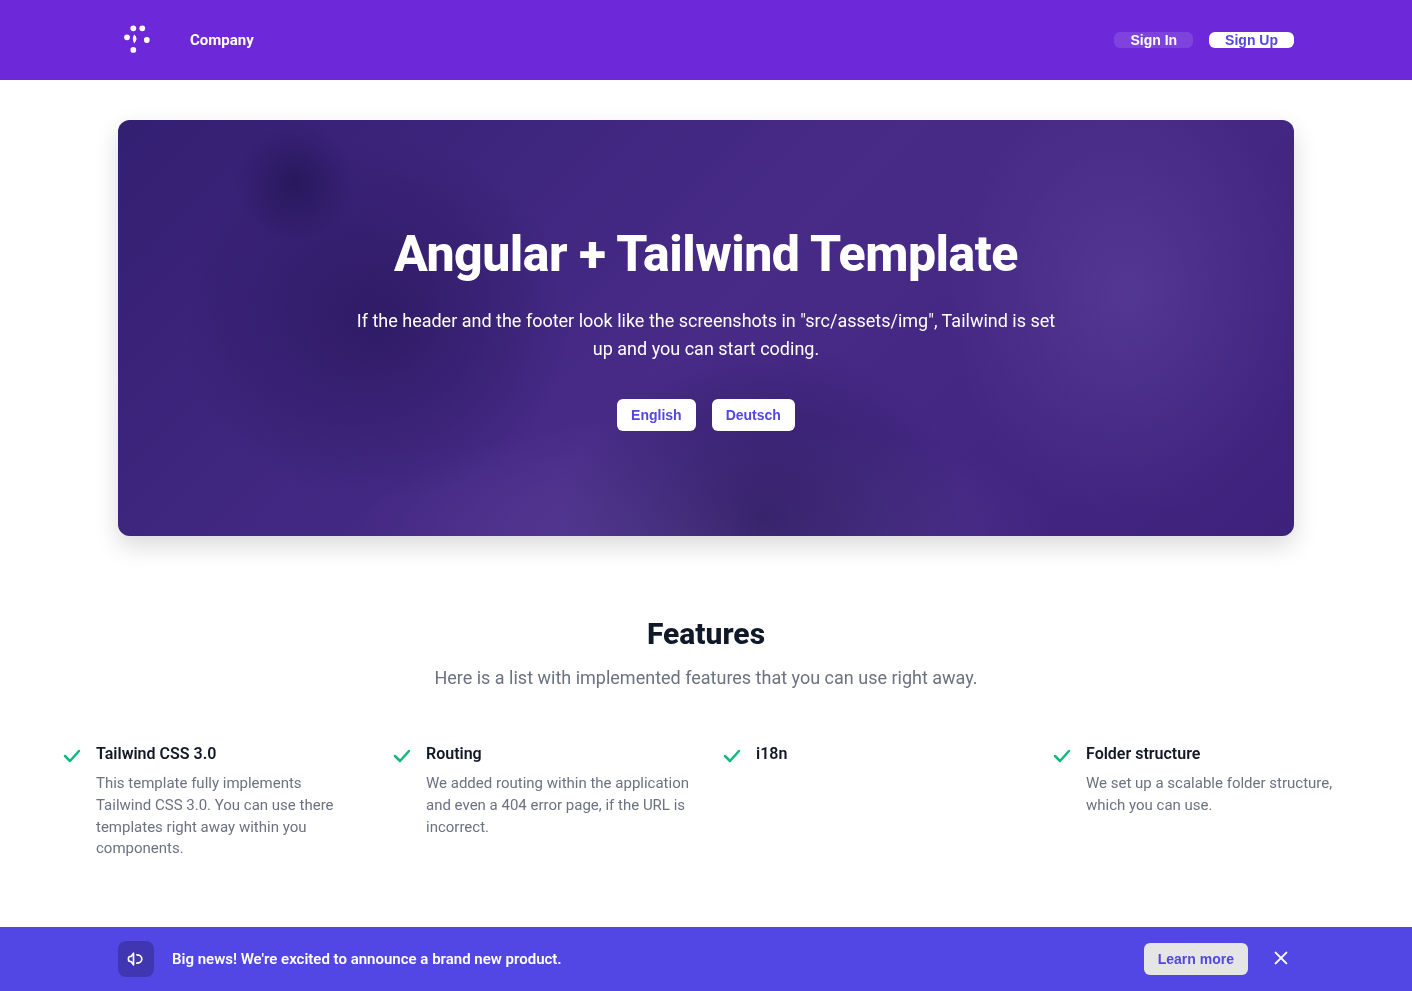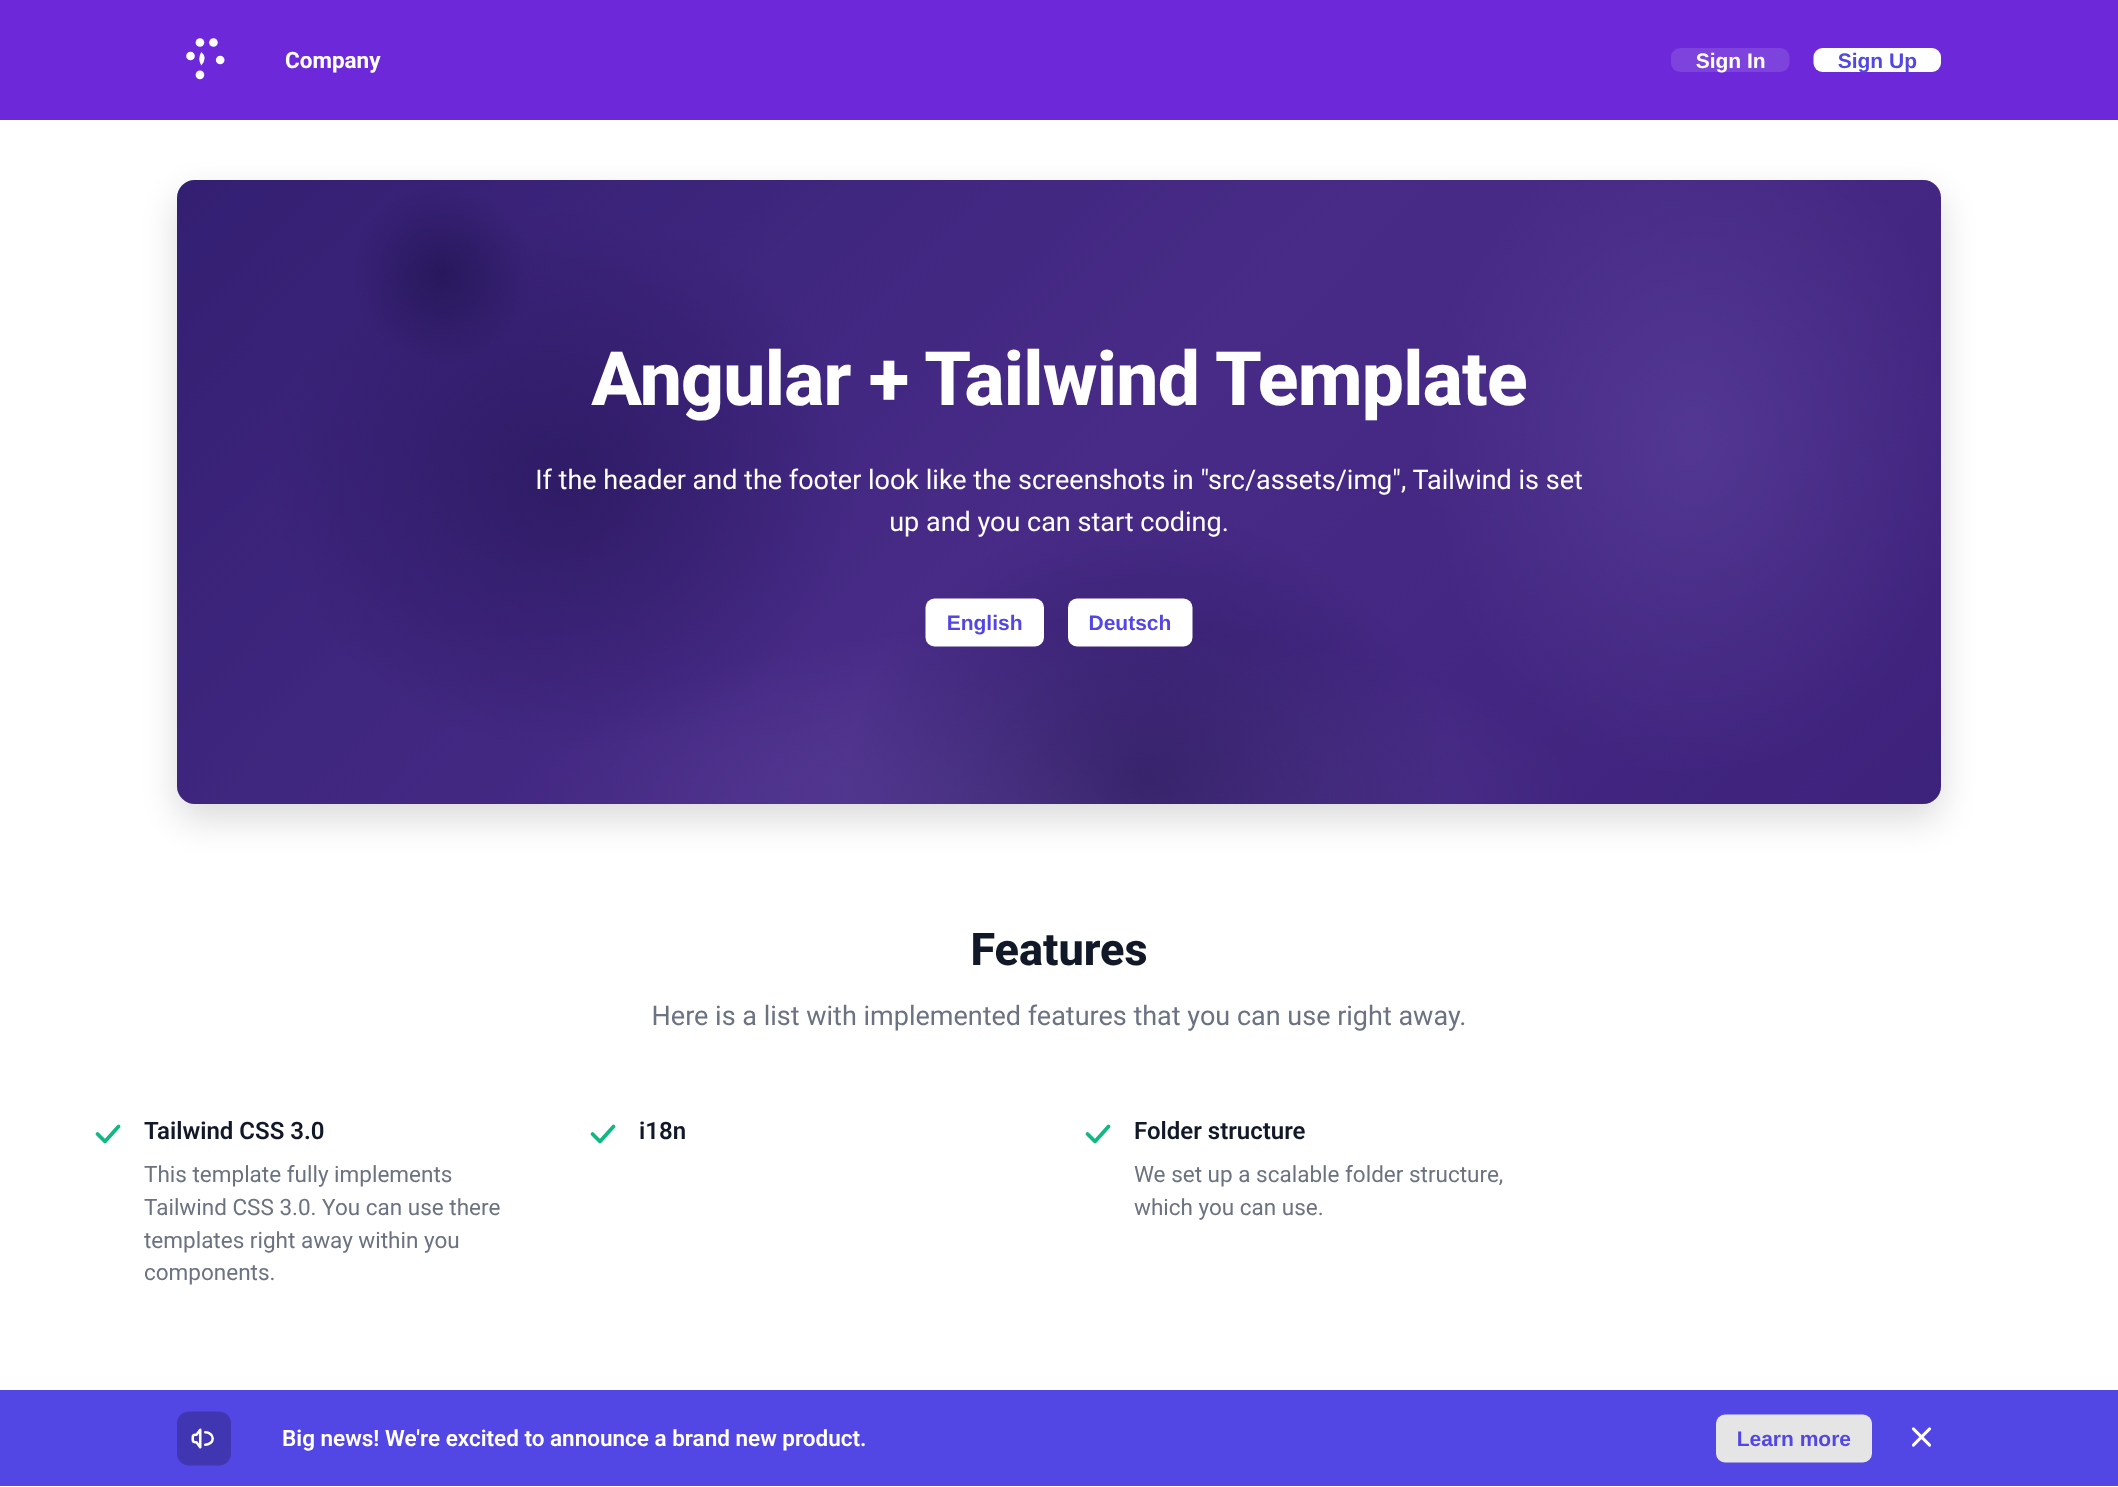--- a/index.html
+++ b/index.html
@@ -192,21 +192,20 @@
       border-radius: 8px;
       display: flex;
       align-items: center;
       justify-content: center;
     }
     .banner-icon-box svg { width: 20px; height: 20px; }
     .banner-text {
       color: #fff;
       font-weight: 600;
       font-size: 15px;
-      margin-left: 16px;
     }
     .banner-right {
       display: flex;
       align-items: center;
       gap: 20px;
     }
     .btn-learn {
       background: #e5e5e5;
       color: #5246e5;
       padding: 8px 14px;
@@ -280,20 +279,31 @@
         <p>This template fully implements Tailwind CSS 3.0. You can use there templates right away within you components.</p>
       </div>
     </div>
     <div class="feature">
       <span class="feature-icon">
         <svg viewBox="0 0 20 20" fill="none" stroke="#10b981" stroke-width="2.5" stroke-linecap="round" stroke-linejoin="round">
             <polyline points="3 10 8 15 17 5"></polyline>
           </svg>
       </span>
       <div class="feature-body">
+        <h3>Routing</h3>
+        <p>We added routing within the application and even a 404 error page, if the URL is incorrect.</p>
+      </div>
+    </div>
+    <div class="feature">
+      <span class="feature-icon">
+        <svg viewBox="0 0 20 20" fill="none" stroke="#10b981" stroke-width="2.5" stroke-linecap="round" stroke-linejoin="round">
+            <polyline points="3 10 8 15 17 5"></polyline>
+          </svg>
+      </span>
+      <div class="feature-body">
         <h3>i18n</h3>
       </div>
     </div>
     <div class="feature">
       <span class="feature-icon">
         <svg viewBox="0 0 20 20" fill="none" stroke="#10b981" stroke-width="2.5" stroke-linecap="round" stroke-linejoin="round">
             <polyline points="3 10 8 15 17 5"></polyline>
           </svg>
       </span>
       <div class="feature-body">

